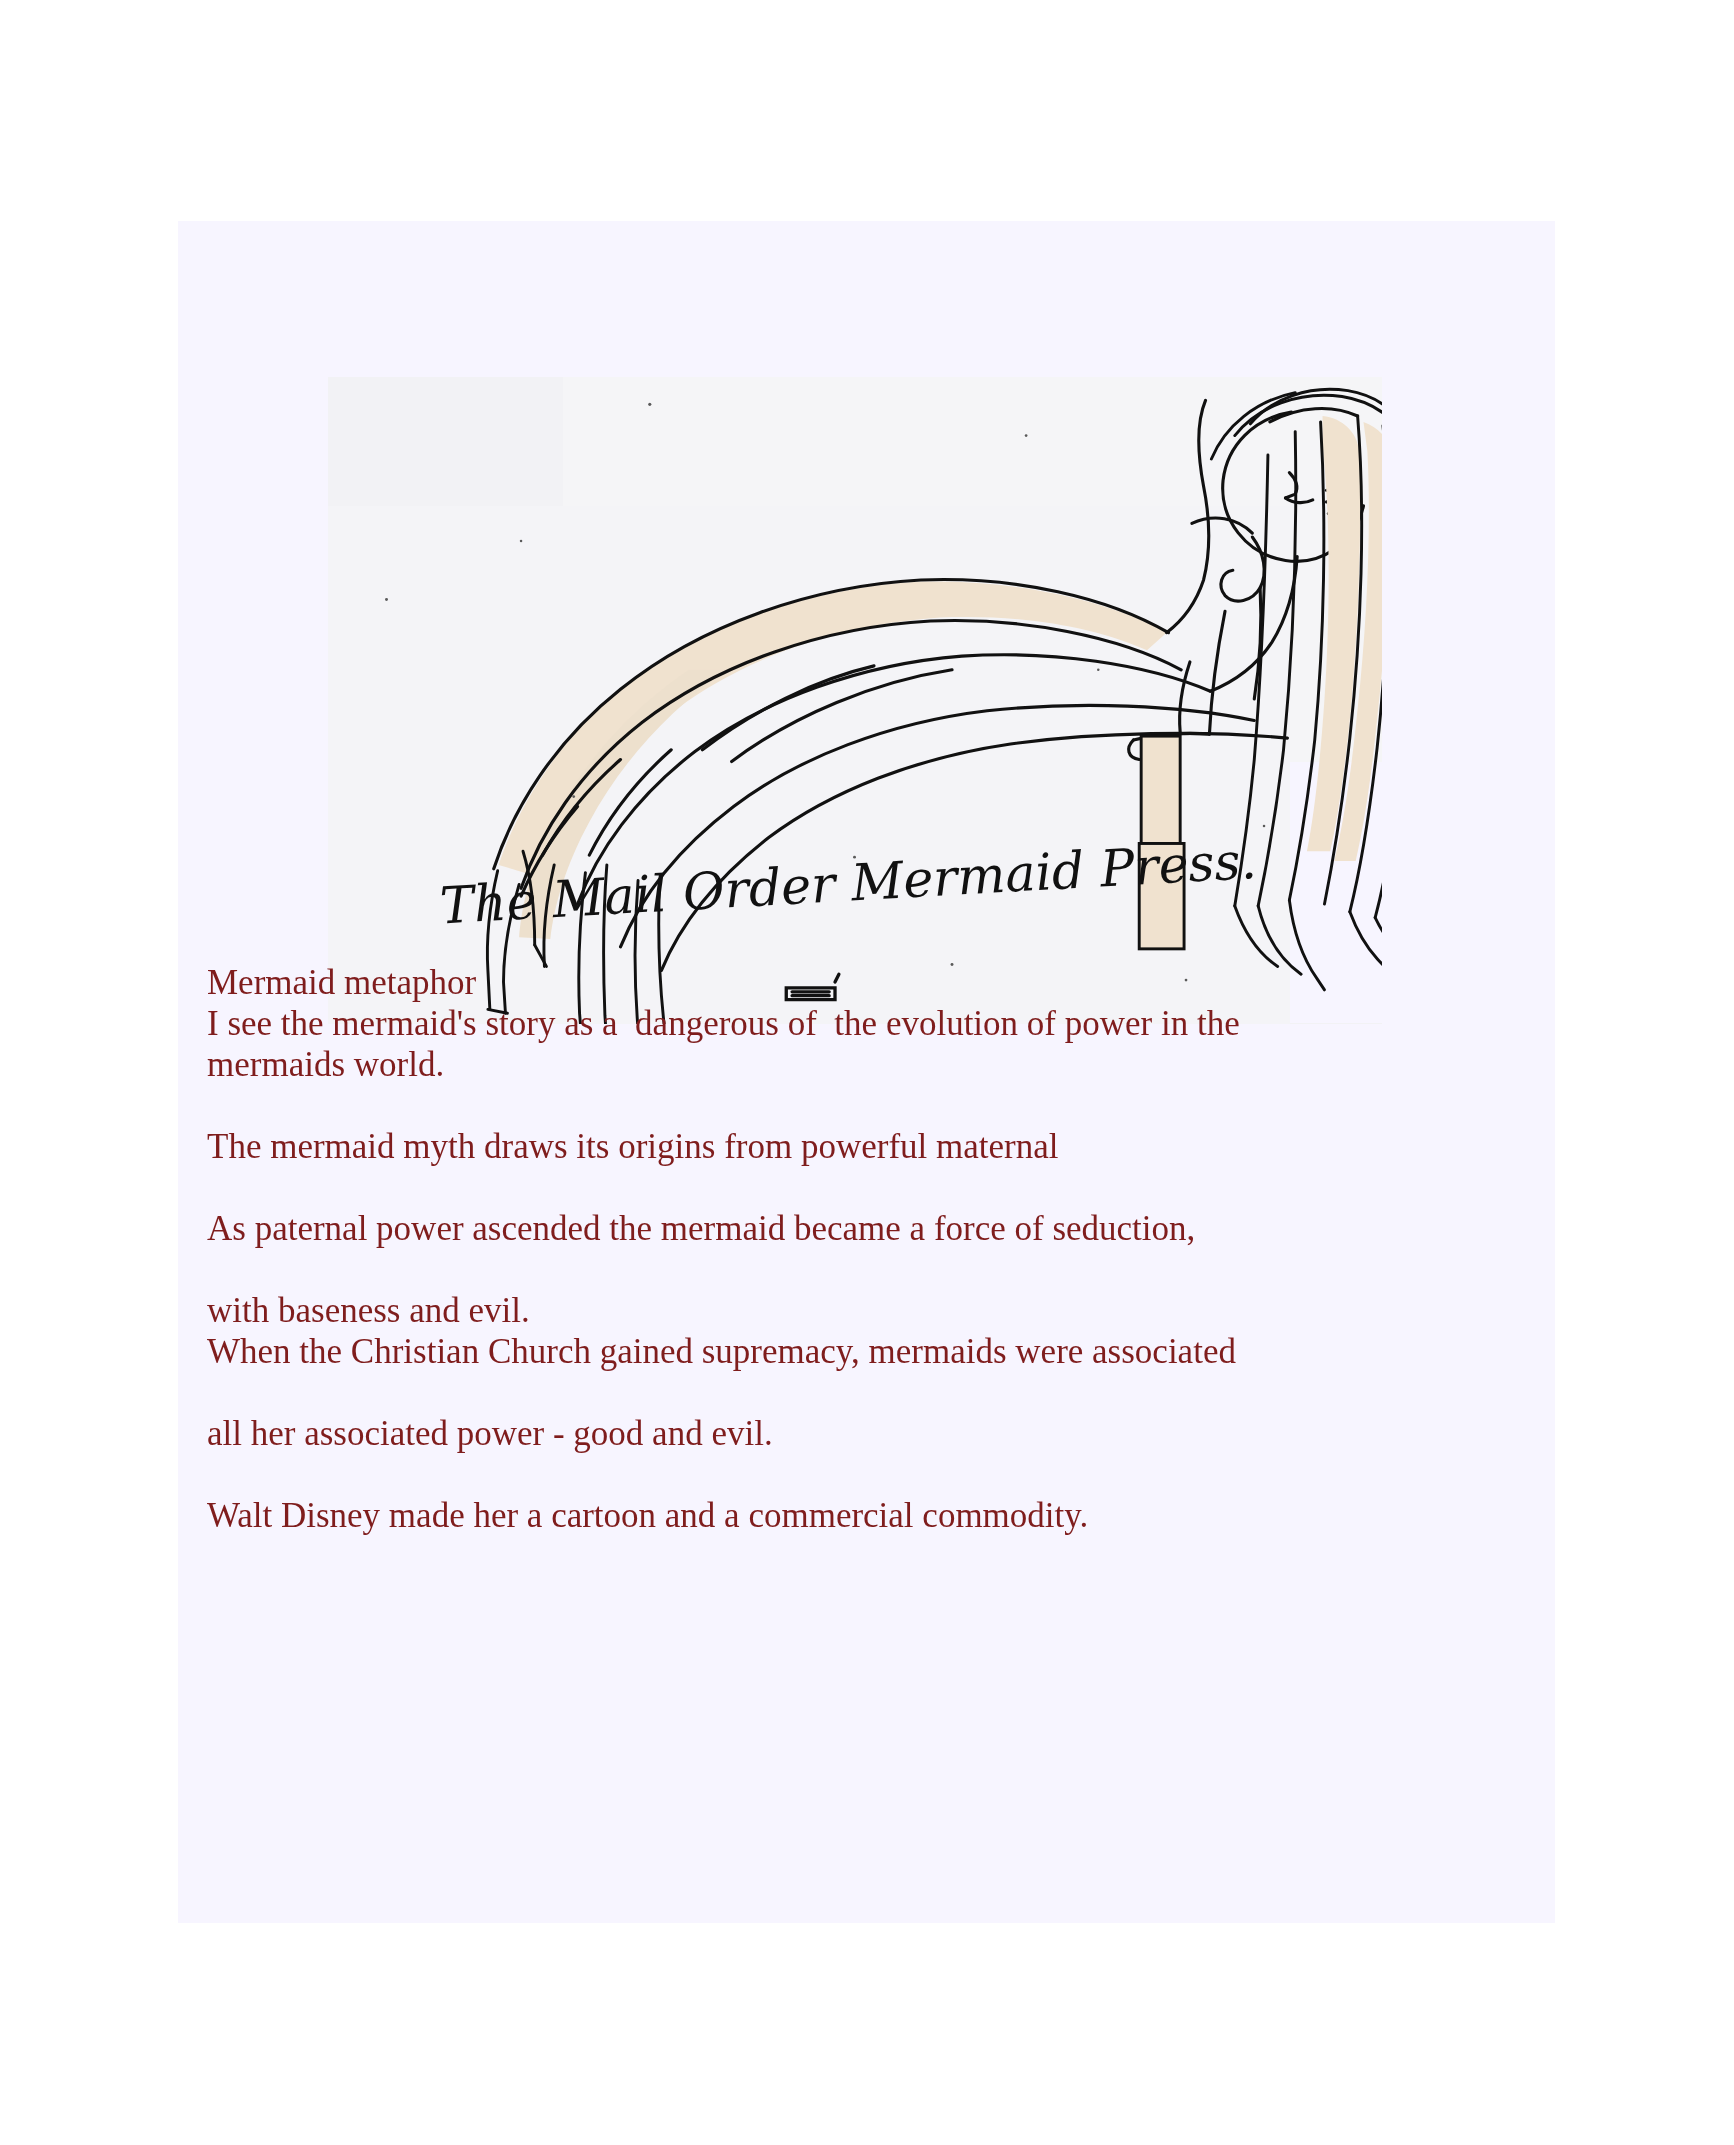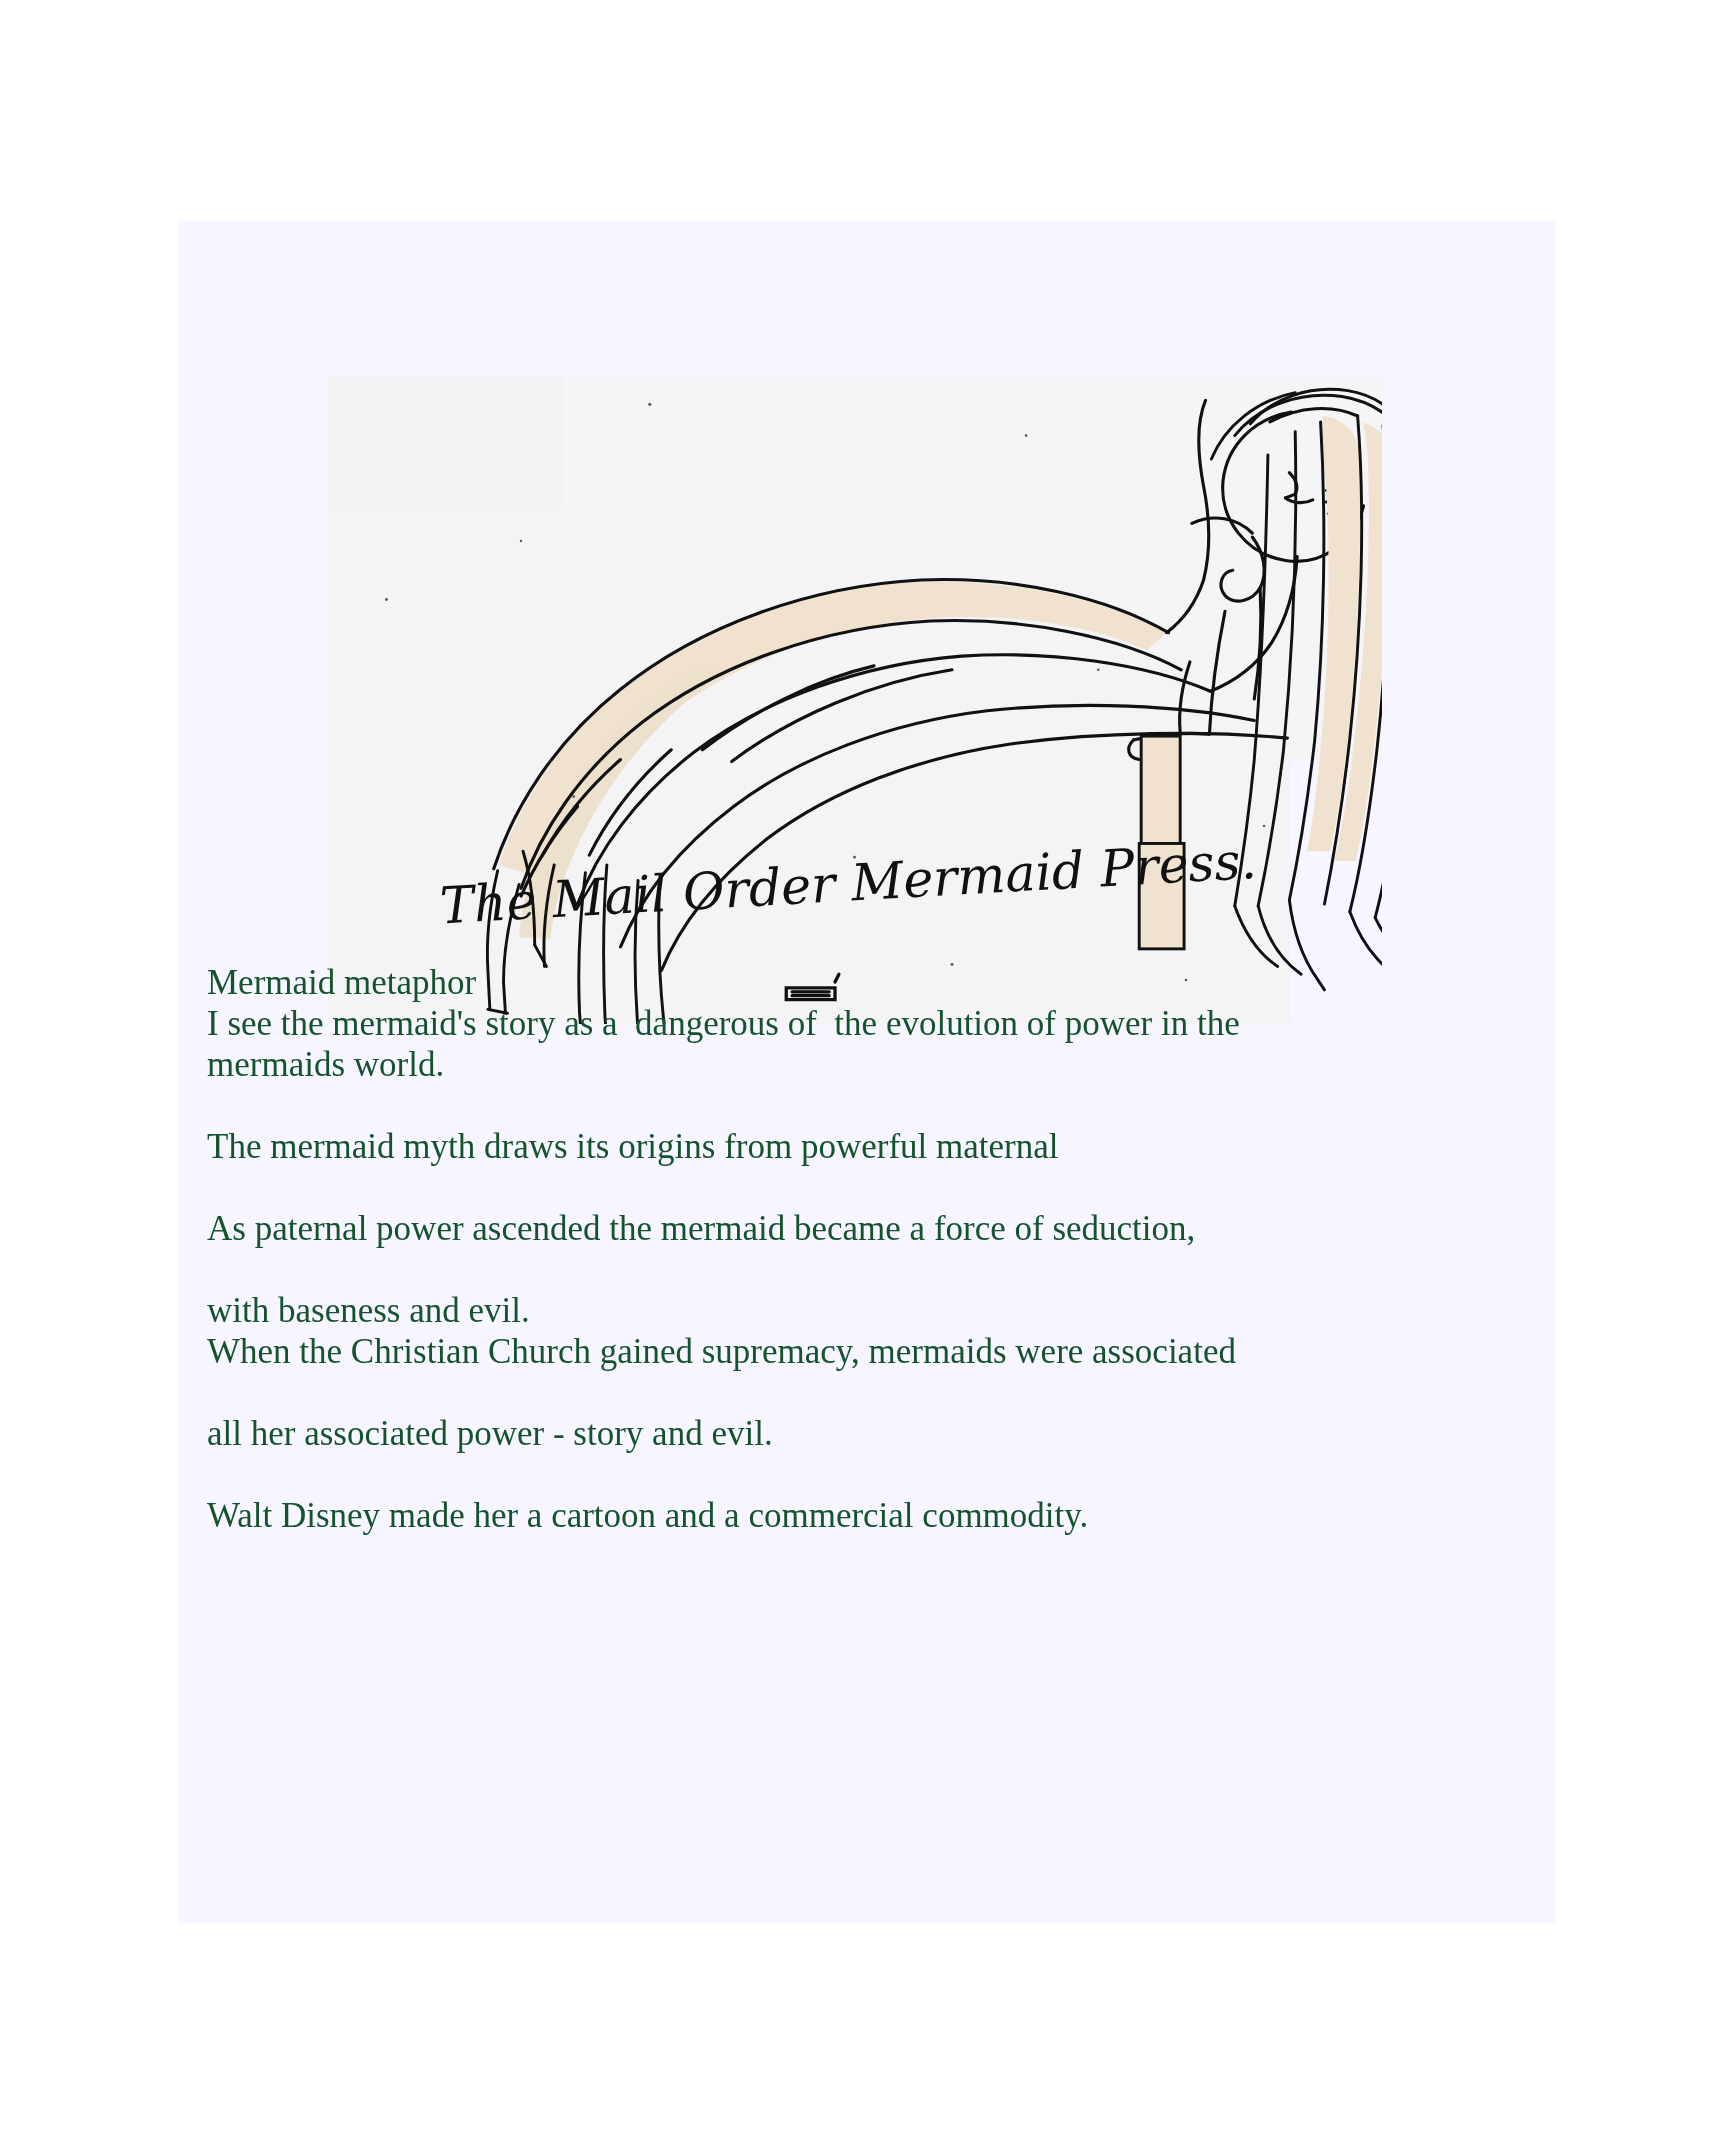--- a/index.html
+++ b/index.html
@@ -68,21 +68,21 @@
     width: 1054px;
     height: 647px;
   }
 
   
   #body-text {
     position: absolute;
     left: 29px;       
     top: 741px;       
     width: 1326px;
-    color: #14532d;
+    color: #7f1d1d;
     font-size: 35px;
     line-height: 41px;
   }
   #body-text p {
     margin: 0 0 0 0;
     white-space: pre-wrap;
   }
   #body-text p + p { margin-top: 0; }
   .para-gap { height: 41px; }
 </style>
@@ -309,21 +309,21 @@
 
     <p>As paternal power ascended the mermaid became a force of seduction,</p>
 
     <div class="para-gap"></div>
 
     <p>with baseness and evil.</p>
     <p>When the Christian Church gained supremacy, mermaids were associated</p>
 
     <div class="para-gap"></div>
 
-    <p>all her associated power - story and evil.</p>
+    <p>all her associated power - good and evil.</p>
 
     <div class="para-gap"></div>
 
     <p>Walt Disney made her a cartoon and a commercial commodity.</p>
   </div>
 
 </div>
 
 
 </body></html>

